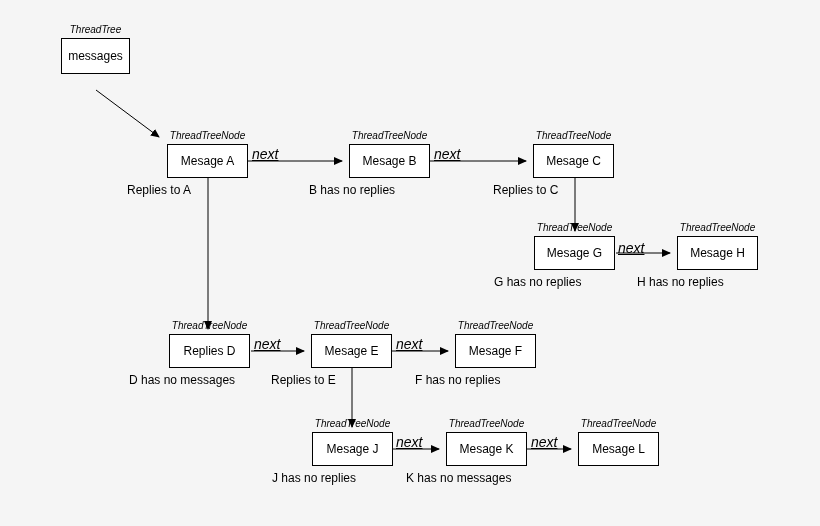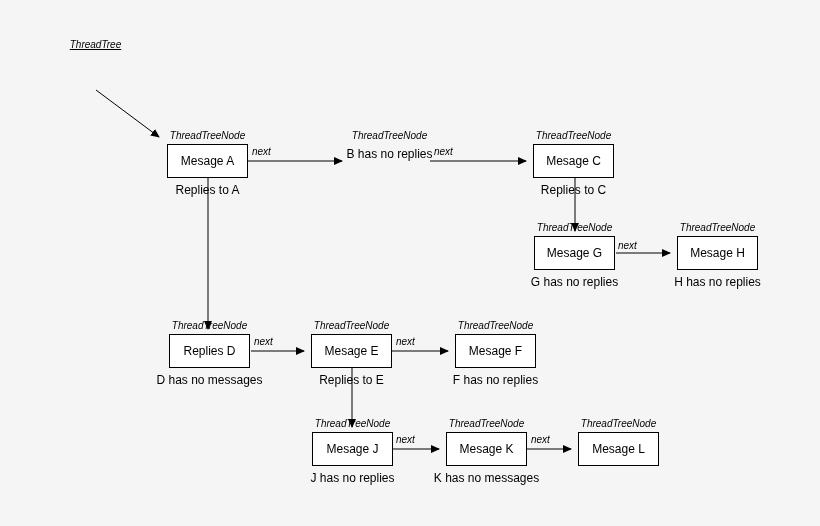--- a/index.html
+++ b/index.html
@@ -44,30 +44,31 @@
     justify-content: center;
     font-size: 12px;
     white-space: nowrap;
   }
   .node .caption {
     margin-top: 5px;
     width: 161px;
     margin-left: -40px;
     font-size: 12px;
     white-space: nowrap;
-    text-align: center;
+    text-align: left;
   }
   .node.root { width: 69px; }
   .node.root .box { width: 69px; height: 36px; }
   .edge-label {
     position: absolute;
-    font-size: 10px;
+    font-size: 14px;
     font-style: italic;
     z-index: 3;
     white-space: nowrap;
+    text-decoration: underline;
   }
   svg.edges {
     position: absolute;
     left: 0; top: 0;
     z-index: 2;
     pointer-events: none;
   }
 </style>
 </head>
 <body>
@@ -86,33 +87,39 @@
     <line x1="575" y1="178" x2="575" y2="231" stroke="#000" stroke-width="1" marker-end="url(#arrow)"></line>
     <line x1="616" y1="253" x2="670" y2="253" stroke="#000" stroke-width="1" marker-end="url(#arrow)"></line>
     <line x1="208" y1="178" x2="208" y2="329" stroke="#000" stroke-width="1" marker-end="url(#arrow)"></line>
     <line x1="251" y1="351" x2="304" y2="351" stroke="#000" stroke-width="1" marker-end="url(#arrow)"></line>
     <line x1="392" y1="351" x2="448" y2="351" stroke="#000" stroke-width="1" marker-end="url(#arrow)"></line>
     <line x1="352" y1="368" x2="352" y2="427" stroke="#000" stroke-width="1" marker-end="url(#arrow)"></line>
     <line x1="393" y1="449" x2="439" y2="449" stroke="#000" stroke-width="1" marker-end="url(#arrow)"></line>
     <line x1="527" y1="449" x2="571" y2="449" stroke="#000" stroke-width="1" marker-end="url(#arrow)"></line>
   </svg>
 
-  <div class="node root" style="left:61px; top:39px;text-decoration:underline;">
+  <div class="node root" style="left:61px; top:24px;">
     <div class="type-label">ThreadTree</div>
+    <div class="box">
+        <span>messages</span>
+      </div>
   </div>
 
   <div class="node" style="left:167px; top:130px;">
     <div class="type-label">ThreadTreeNode</div>
     <div class="box">
         <span>Mesage A</span>
       </div>
     <div class="caption">Replies to A</div>
   </div>
   <div class="node" style="left:349px; top:130px;">
     <div class="type-label">ThreadTreeNode</div>
+    <div class="box">
+        <span>Mesage B</span>
+      </div>
     <div class="caption">B has no replies</div>
   </div>
   <div class="node" style="left:533px; top:130px;">
     <div class="type-label">ThreadTreeNode</div>
     <div class="box">
         <span>Mesage C</span>
       </div>
     <div class="caption">Replies to C</div>
   </div>
 

